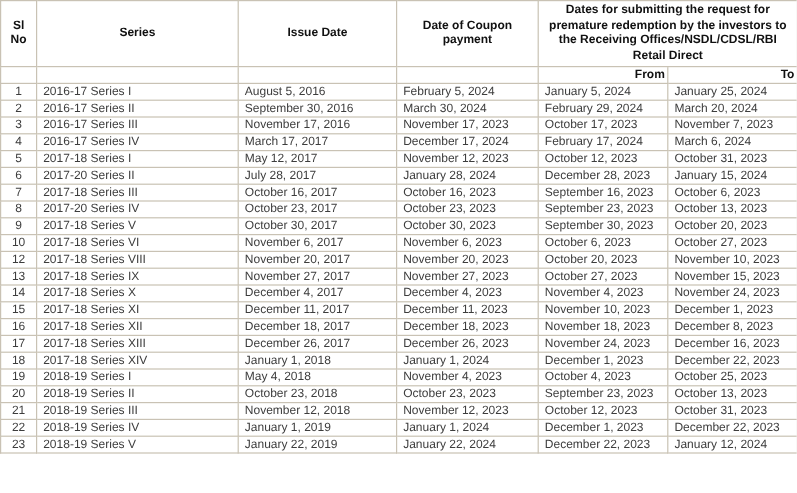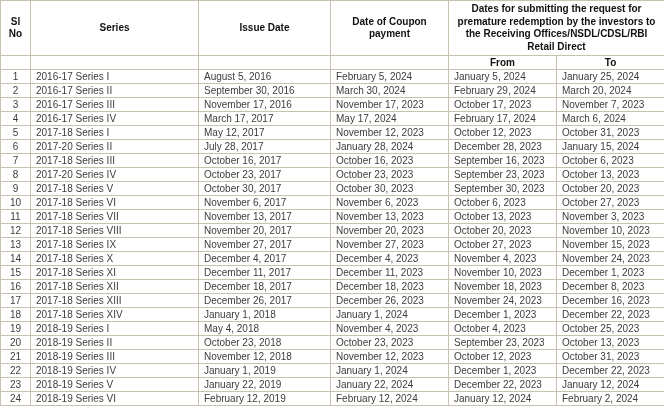--- a/index.html
+++ b/index.html
@@ -47,21 +47,21 @@
     line-height: 1.22;
     padding: 2px 4px;
     margin-left: 32px;
   }
   
   tr.hdr-sub { height: 14px; }
   tr.hdr-sub th {
     font-size: 10px;
     font-weight: bold;
     color: #111111;
-    text-align: center;
+    text-align: right;
     vertical-align: middle;
     padding: 0 2px;
   }
   
   tr.data-row { height: 14px; }
   tr.data-row td {
     font-size: 10px;
     color: #3d3d3d;
     vertical-align: middle;
     padding: 0 0 0 5px;
@@ -125,21 +125,21 @@
           <td class="cell-series">2016-17 Series III</td>
           <td class="cell-issue">November 17, 2016</td>
           <td class="cell-coupon">November 17, 2023</td>
           <td class="cell-from">October 17, 2023</td>
           <td class="cell-to">November 7, 2023</td>
         </tr>
         <tr class="data-row">
           <td class="cell-slno">4</td>
           <td class="cell-series">2016-17 Series IV</td>
           <td class="cell-issue">March 17, 2017</td>
-          <td class="cell-coupon">May 17, 2024</td>
+          <td class="cell-coupon">December 17, 2024</td>
           <td class="cell-from">February 17, 2024</td>
           <td class="cell-to">March 6, 2024</td>
         </tr>
         <tr class="data-row">
           <td class="cell-slno">5</td>
           <td class="cell-series">2017-18 Series I</td>
           <td class="cell-issue">May 12, 2017</td>
           <td class="cell-coupon">November 12, 2023</td>
           <td class="cell-from">October 12, 2023</td>
           <td class="cell-to">October 31, 2023</td>
@@ -178,28 +178,20 @@
         </tr>
         <tr class="data-row">
           <td class="cell-slno">10</td>
           <td class="cell-series">2017-18 Series VI</td>
           <td class="cell-issue">November 6, 2017</td>
           <td class="cell-coupon">November 6, 2023</td>
           <td class="cell-from">October 6, 2023</td>
           <td class="cell-to">October 27, 2023</td>
         </tr>
         <tr class="data-row">
-          <td class="cell-slno">11</td>
-          <td class="cell-series">2017-18 Series VII</td>
-          <td class="cell-issue">November 13, 2017</td>
-          <td class="cell-coupon">November 13, 2023</td>
-          <td class="cell-from">October 13, 2023</td>
-          <td class="cell-to">November 3, 2023</td>
-        </tr>
-        <tr class="data-row">
           <td class="cell-slno">12</td>
           <td class="cell-series">2017-18 Series VIII</td>
           <td class="cell-issue">November 20, 2017</td>
           <td class="cell-coupon">November 20, 2023</td>
           <td class="cell-from">October 20, 2023</td>
           <td class="cell-to">November 10, 2023</td>
         </tr>
         <tr class="data-row">
           <td class="cell-slno">13</td>
           <td class="cell-series">2017-18 Series IX</td>
@@ -281,23 +273,15 @@
           <td class="cell-to">December 22, 2023</td>
         </tr>
         <tr class="data-row">
           <td class="cell-slno">23</td>
           <td class="cell-series">2018-19 Series V</td>
           <td class="cell-issue">January 22, 2019</td>
           <td class="cell-coupon">January 22, 2024</td>
           <td class="cell-from">December 22, 2023</td>
           <td class="cell-to">January 12, 2024</td>
         </tr>
-        <tr class="data-row">
-          <td class="cell-slno">24</td>
-          <td class="cell-series">2018-19 Series VI</td>
-          <td class="cell-issue">February 12, 2019</td>
-          <td class="cell-coupon">February 12, 2024</td>
-          <td class="cell-from">January 12, 2024</td>
-          <td class="cell-to">February 2, 2024</td>
-        </tr>
       </tbody>
   </table>
 </div>
 
 </body></html>

